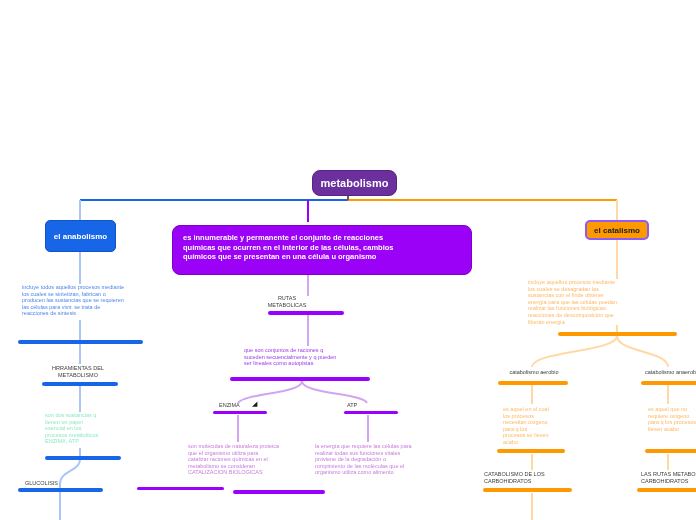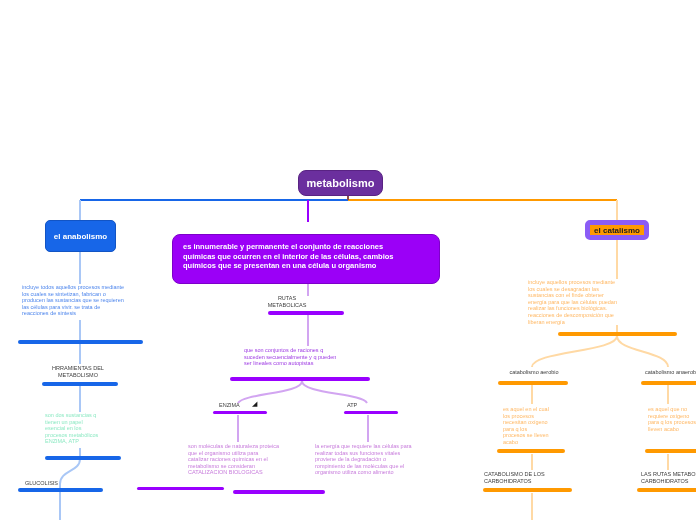--- a/index.html
+++ b/index.html
@@ -7,21 +7,21 @@
     position:relative;width:696px;height:520px;background:#ffffff;
     overflow:hidden;font-family:"Liberation Sans",sans-serif;
   }
   .connectors{position:absolute;left:0;top:0;z-index:0;}
   .node{
     position:absolute;z-index:2;display:flex;align-items:center;justify-content:center;
     font-weight:bold;color:#fff;box-sizing:border-box;white-space:nowrap;
   }
   .node-root{background:#6B2F9E;border:1px solid #592383;border-radius:8px;font-size:11px;}
   .node-blue{background:#1766E8;border:1px solid #1254C4;border-radius:5px;font-size:8px;}
-  .node-orange{background:#FF9900;border:5px solid #8b5cf6;border-radius:5px;font-size:8px;color:#1d1d1d;}
+  .node-orange{background:#FF9900;border:2px solid #8b5cf6;border-radius:5px;font-size:8px;color:#1d1d1d;}
   .defbox{
     position:absolute;z-index:2;background:#9B00F7;border:1.5px solid #7d00c9;border-radius:8px;
     color:#fff;font-weight:bold;font-size:7.5px;line-height:9.5px;
     padding:7px 10px;box-sizing:border-box;white-space:pre-line;
   }
   .para{
     position:absolute;z-index:1;font-size:5.5px;line-height:6.6px;white-space:pre-line;
   }
   .lbl{
     position:absolute;z-index:1;font-size:5.5px;line-height:6.8px;color:#3d3d3d;white-space:pre-line;
@@ -77,23 +77,23 @@
       <path d="M617,336 C617,352 532,351 532,367"></path>
       <path d="M617,336 C617,352 668,351 668,367"></path>
       <path d="M532,385 V404"></path>
         <path d="M532,454 V470"></path>
         <path d="M532,493 V520"></path>
       <path d="M668,385 V404"></path>
         <path d="M668,454 V470"></path>
     </g>
   </svg>
 
-  <div class="node node-root" style="left:298px;top:170px;width:85px;height:26px;">metabolismo</div>
+  <div class="node node-root" style="left:312px;top:170px;width:85px;height:26px;">metabolismo</div>
 
-  <div class="defbox" style="left:172px;top:234px;width:268px;height:50px;">es innumerable y permanente el conjunto de reacciones
+  <div class="defbox" style="left:172px;top:225px;width:300px;height:50px;">es innumerable y permanente el conjunto de reacciones
 químicas que ocurren en el interior de las células, cambios
 químicos que se presentan en una célula u organismo</div>
 
   <div class="node node-blue" style="left:45px;top:220px;width:71px;height:32px;">el anabolismo</div>
 
   <div class="para t-blue" style="left:22px;top:284px;width:130px;">incluye todos aquellos procesos mediante
 los cuales se sintetizan, fabrican o
 producen las sustancias que se requieren
 las células para vivir. se trata de
 reacciones de sintesis</div>

